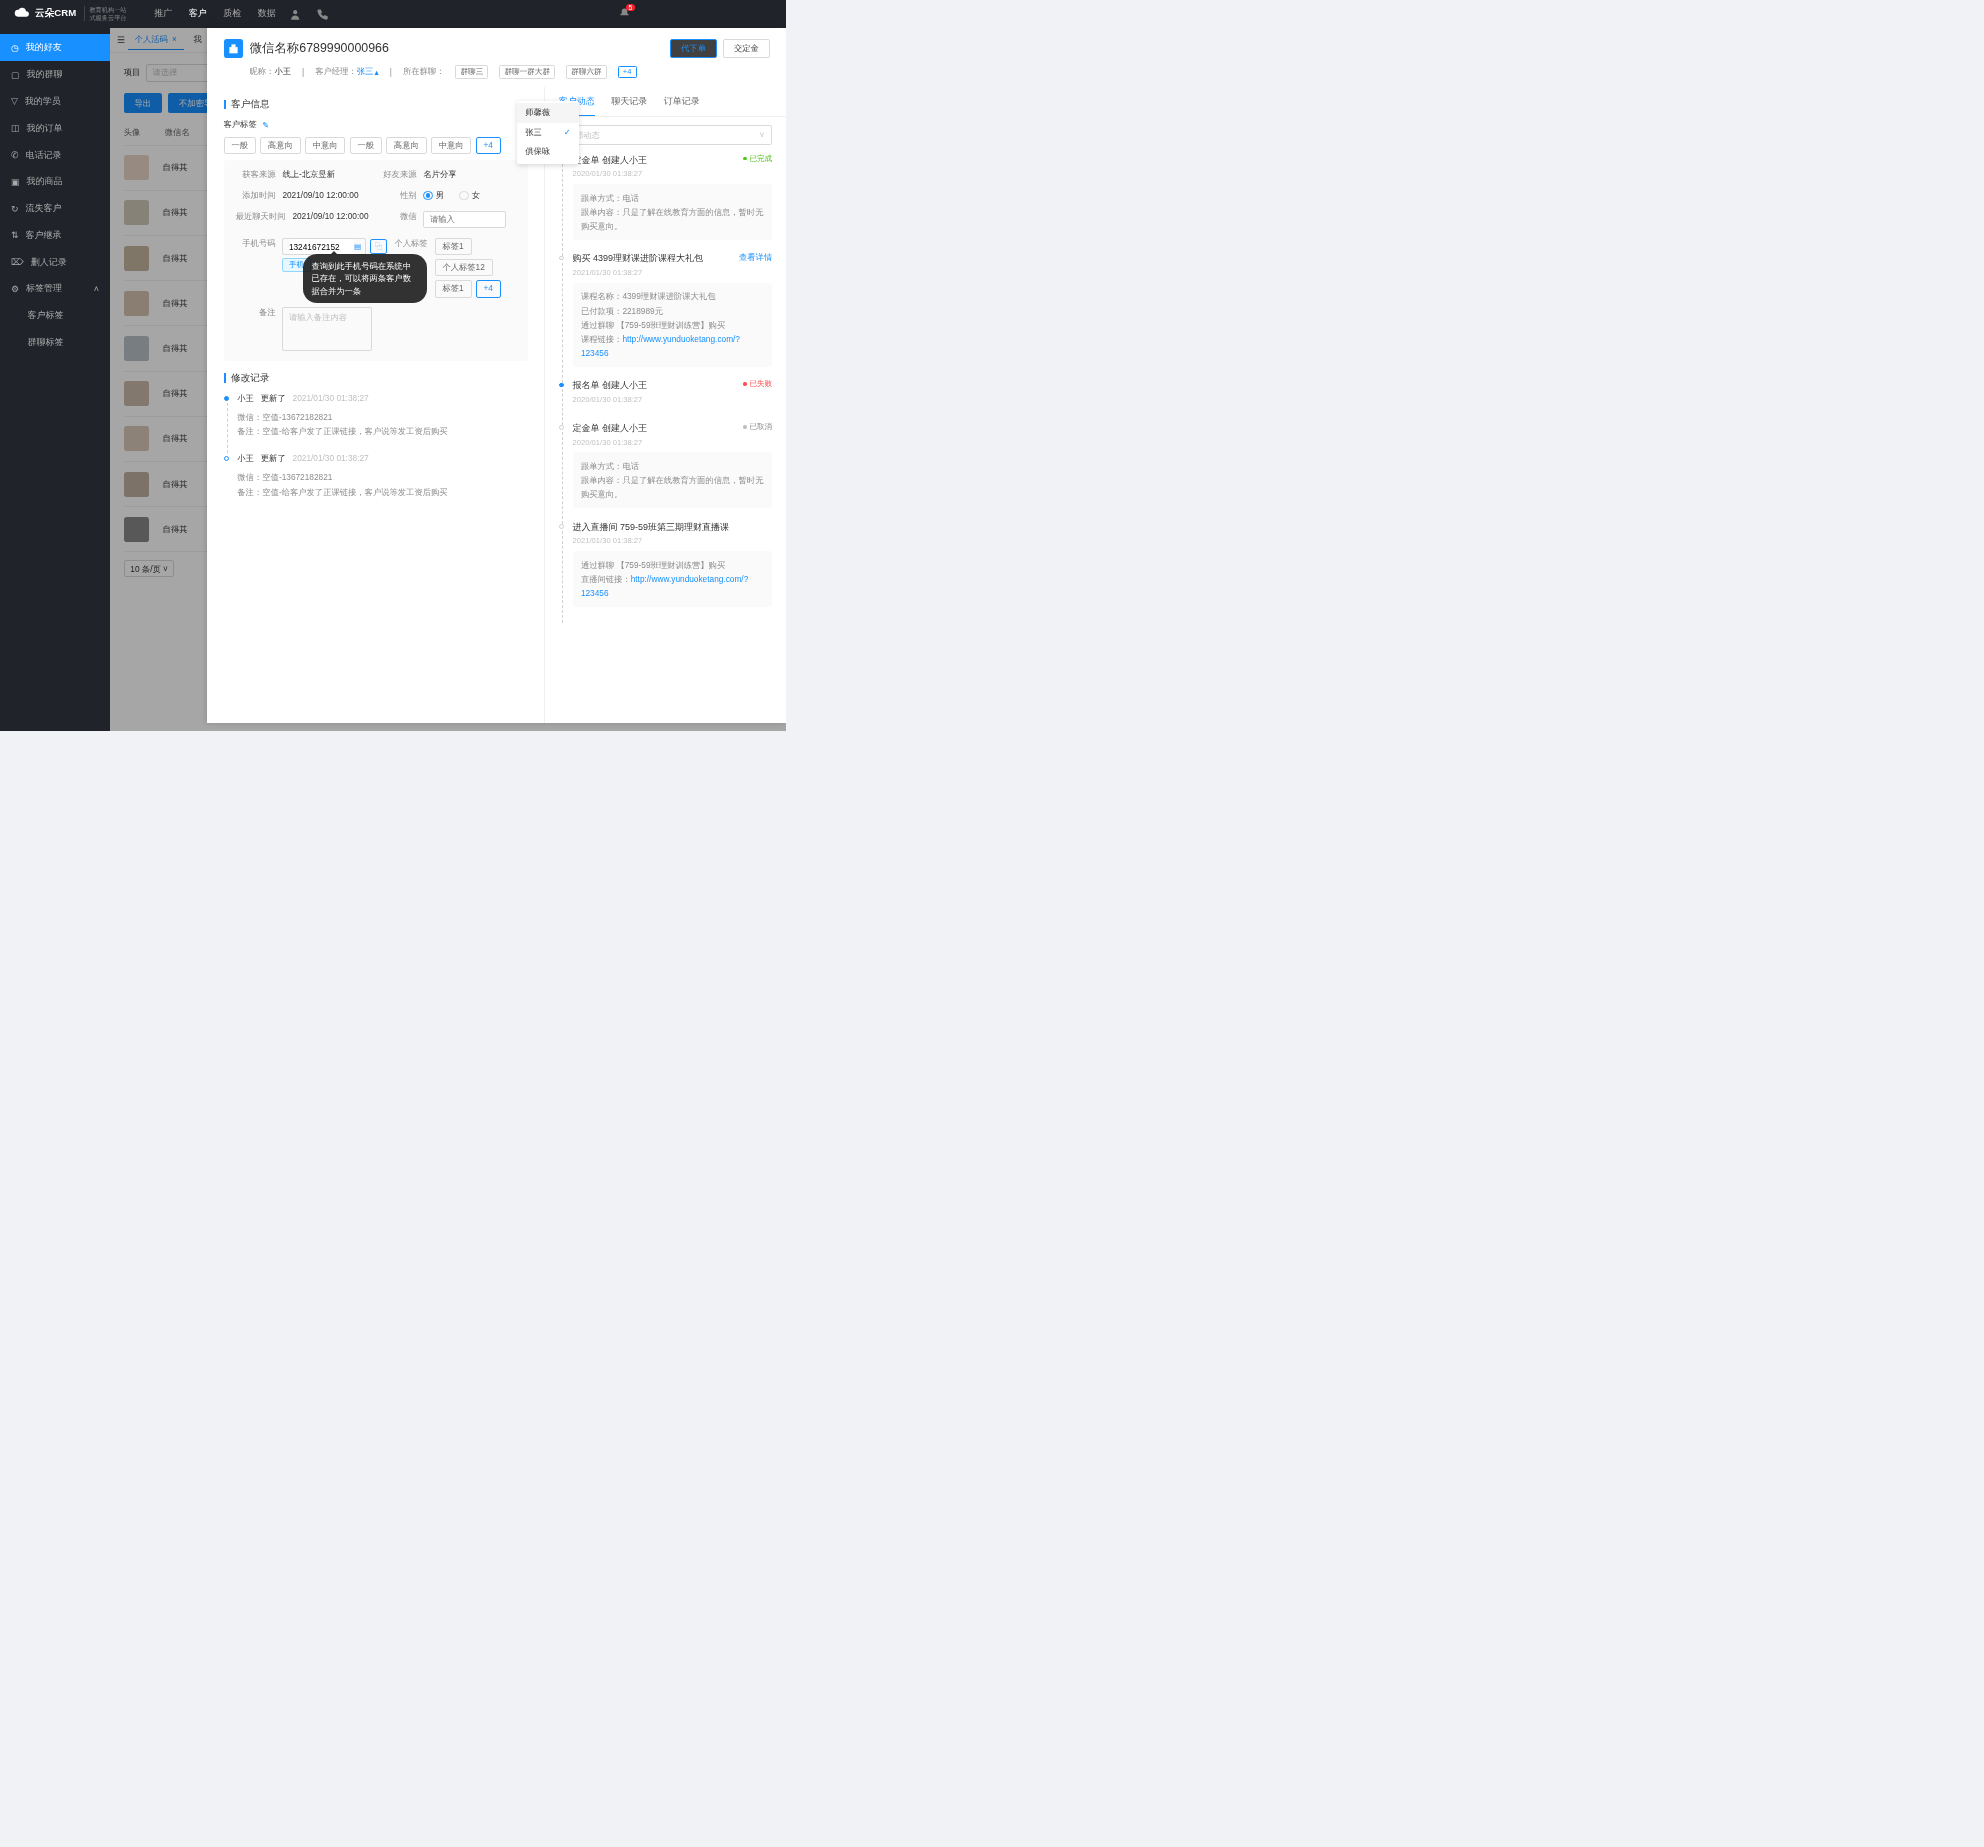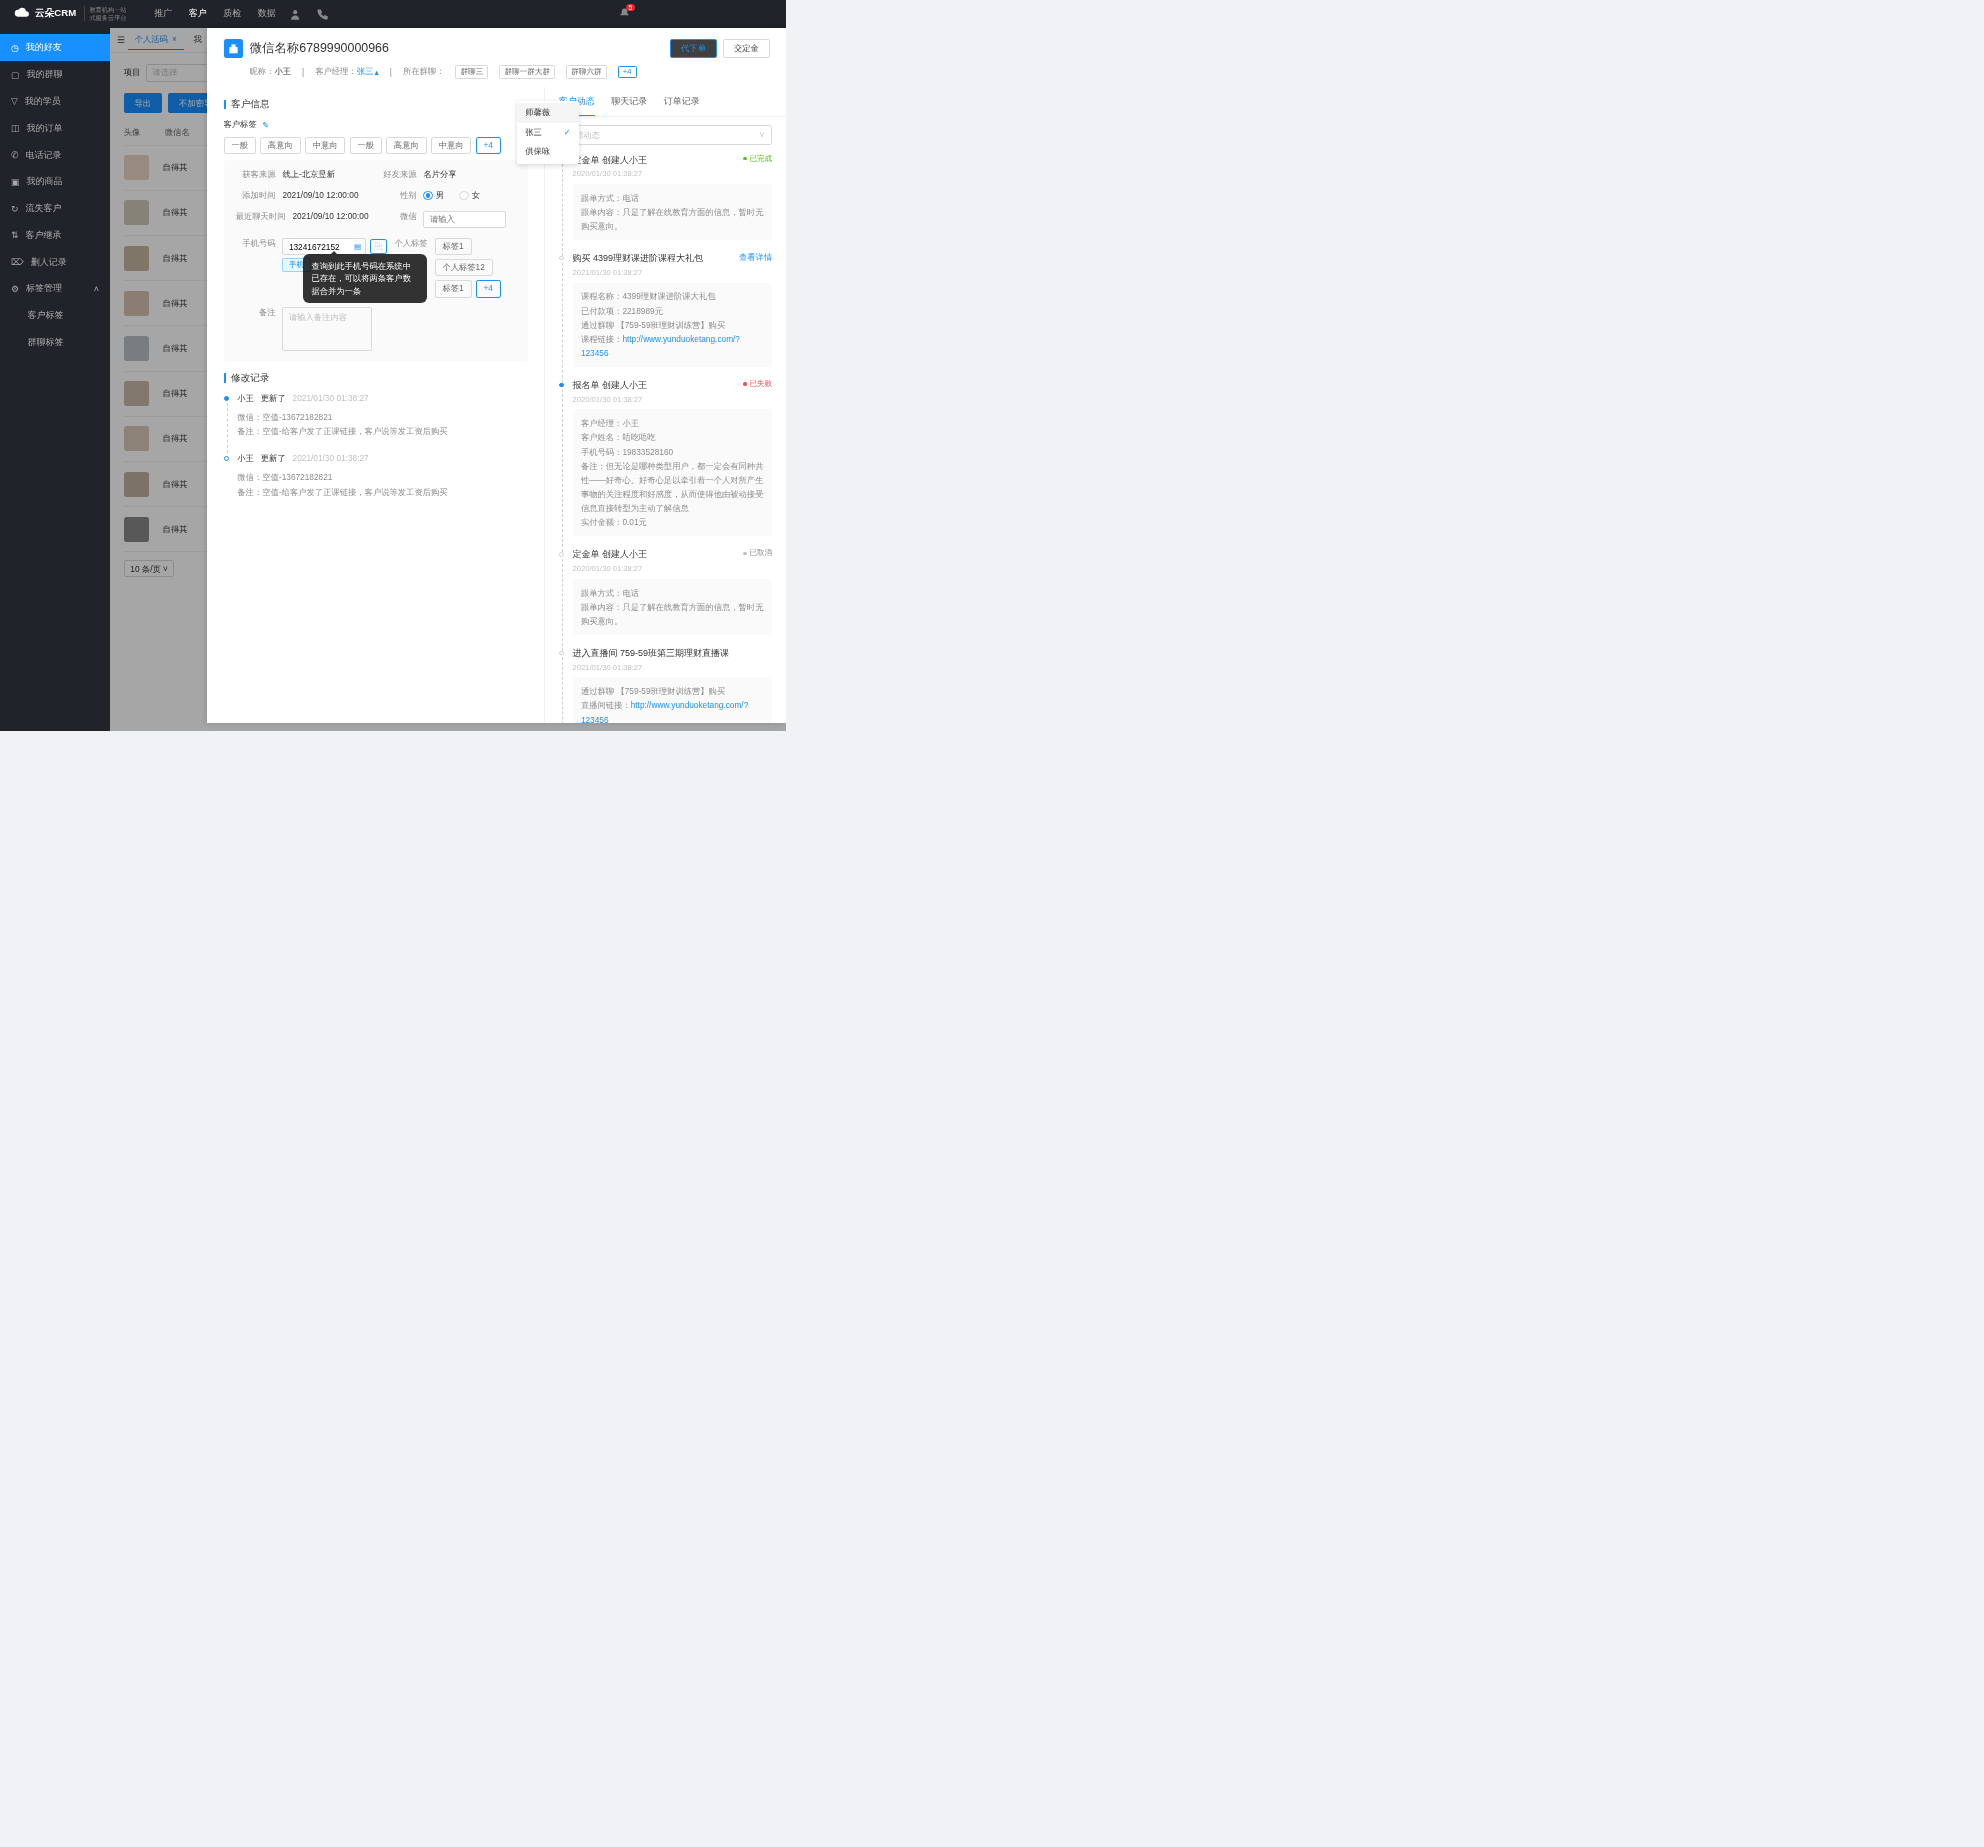--- a/index.html
+++ b/index.html
@@ -86,21 +86,21 @@
 .radio.checked .radio-dot { border-color: #1890ff; }
 .radio.checked .radio-dot::after { content: ""; width: 4.1px; height: 4.1px; background: #1890ff; border-radius: 50%; }
 .inp { border: 0.7px solid #d9d9d9; padding: 2.8px 5.5px; border-radius: 2.1px; font-size: 8.3px; width: 83px; }
 .phone-wrap { position: relative; display: flex; align-items: center; gap: 4.1px; }
 .phone-inp-box { border: 0.7px solid #d9d9d9; border-radius: 2.1px; display: flex; align-items: center; padding: 0 4.1px 0 5.5px; }
 .phone-inp-box input { border: none; outline: none; padding: 2.8px 0; font-size: 8.3px; width: 65px; }
 .phone-icons { display: flex; gap: 1.4px; }
 .phone-ico { color: #1890ff; font-size: 7.6px; cursor: pointer; }
 .copy-ico { color: #1890ff; border: 0.7px solid #1890ff; border-radius: 2.1px; padding: 2.1px 3.4px; font-size: 7.6px; cursor: pointer; }
 .phone-chip { background: #e6f7ff; border: 0.7px solid #91d5ff; color: #1890ff; padding: 1.4px 5.5px; border-radius: 2.1px; font-size: 7.6px; }
-.tooltip { position: absolute; top: 16.5px; left: 20.7px; background: rgba(0,0,0,0.8); color: #fff; padding: 5.5px 8.3px; border-radius: 6px; font-size: 8.3px; width: 124px; z-index: 10; line-height: 1.5; }
+.tooltip { position: absolute; top: 16.5px; left: 20.7px; background: rgba(0,0,0,0.8); color: #fff; padding: 5.5px 8.3px; border-radius: 14px; font-size: 8.3px; width: 124px; z-index: 10; line-height: 1.5; }
 .tooltip::before { content: ""; position: absolute; top: -3.4px; left: 27.6px; border: 3.4px solid transparent; border-bottom-color: rgba(0,0,0,0.8); border-top: none; }
 .ptags { display: flex; gap: 4.1px; flex-wrap: wrap; }
 .textarea { border: 0.7px solid #d9d9d9; border-radius: 2.1px; padding: 4.1px 5.5px; font-size: 8.3px; color: #bfbfbf; width: 90px; height: 44px; }
 
 .dropdown { position: absolute; top: 73px; left: 310px; background: #fff; box-shadow: 0 1.4px 5.5px rgba(0,0,0,0.15); border-radius: 2.8px; width: 62px; z-index: 20; padding: 2.8px 0; }
 .dd-item { padding: 4.1px 8.3px; font-size: 8.3px; display: flex; justify-content: space-between; align-items: center; cursor: pointer; }
 .dd-item.selected { background: #f5f5f5; }
 .dd-check { color: #1890ff; }
 
 .history { margin-top: 5.5px; }
@@ -518,27 +518,20 @@
             </div>
           </div>
           <div class="tl-item">
             <span class="tl-dot solid"></span>
             <span class="tl-line"></span>
     <div class="tl-head">
               <span class="tl-title">报名单  创建人小王</span>
               <span class="tl-status st-fail">已失败</span>
             </div>
     <div class="tl-time">2020/01/30   01:38:27</div>
-    <div class="tl-box">
-              <div><span class="lbl">客户经理：</span>小王</div>
-              <div><span class="lbl">客户姓名：</span>唔吃唔吃</div>
-              <div><span class="lbl">手机号码：</span>19833528160</div>
-              <div><span class="lbl">备注：</span>但无论是哪种类型用户，都一定会有同种共性——好奇心。好奇心足以牵引着一个人对所产生事物的关注程度和好感度，从而使得他由被动接受信息直接转型为主动了解信息</div>
-              <div><span class="lbl">实付金额：</span>0.01元</div>
-            </div>
           </div>
           <div class="tl-item">
             <span class="tl-dot empty"></span>
             <span class="tl-line"></span>
     <div class="tl-head">
               <span class="tl-title">定金单  创建人小王</span>
               <span class="tl-status st-cancel">已取消</span>
             </div>
     <div class="tl-time">2020/01/30   01:38:27</div>
     <div class="tl-box">

